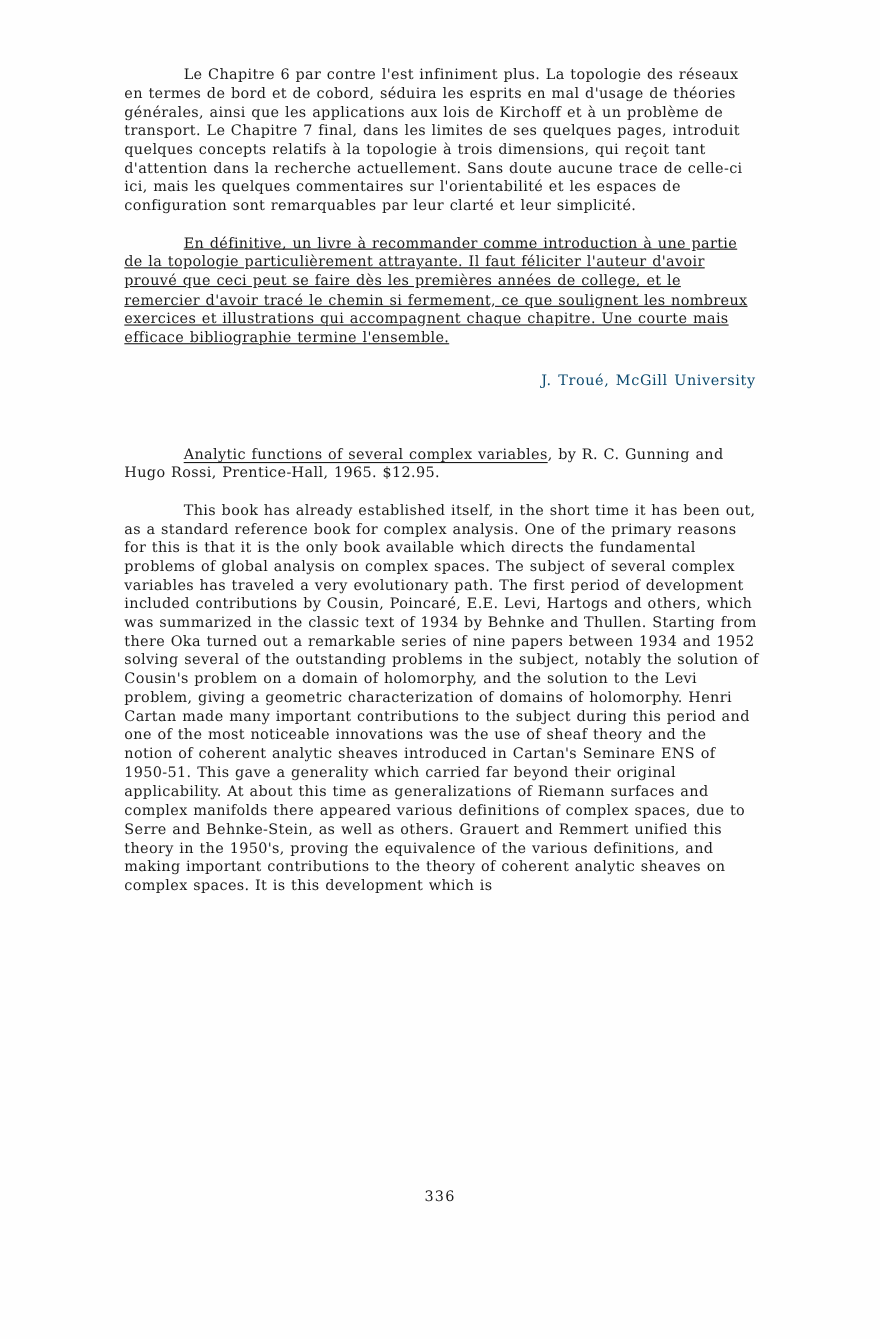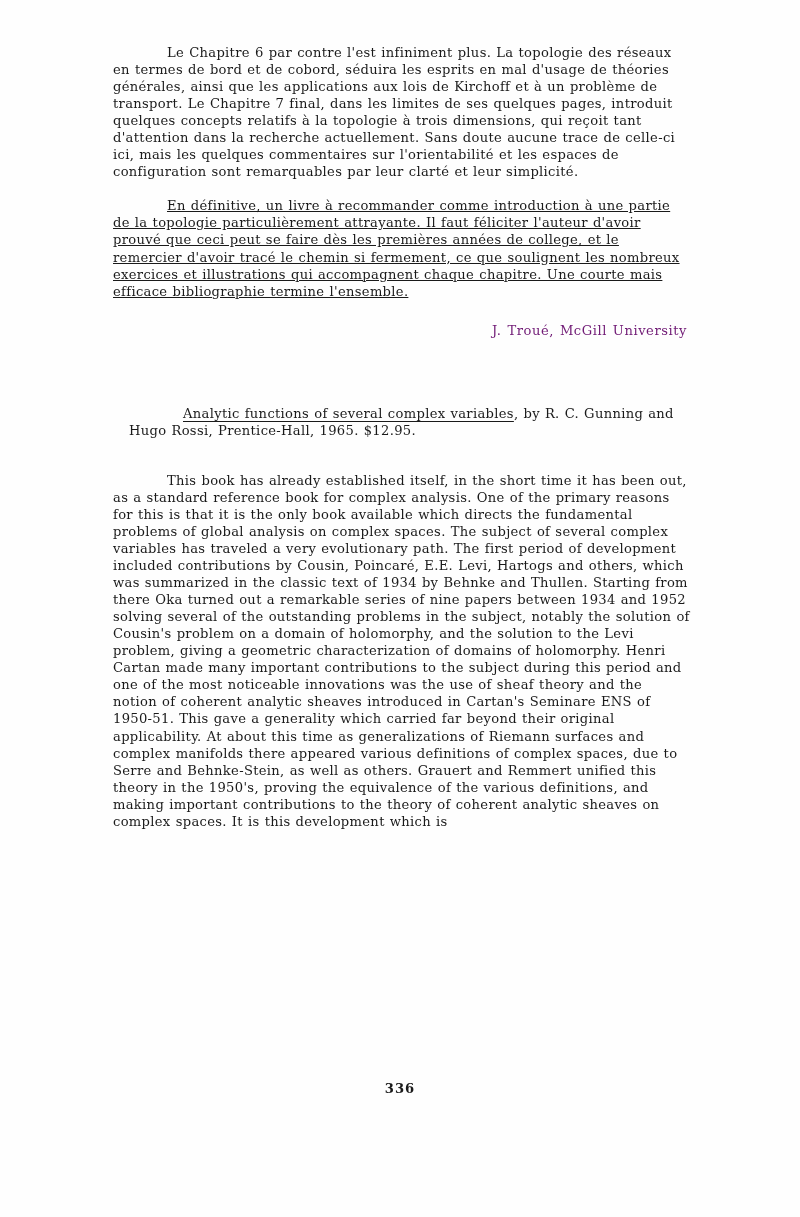--- a/index.html
+++ b/index.html
@@ -20,21 +20,21 @@
     position: relative;
     width: 800px;
     height: 1217px;
     background: #fefefe;
     box-sizing: border-box;
   }
 
   .text-column {
     position: absolute;
     left: 113px;
-    top: 44px;
+    top: 60px;
     width: 578px;
   }
 
   
   .para {
     margin: 0 0 0 0;
     font-size: 13.1px;
     line-height: 17.05px;
     letter-spacing: 0.32px;
     word-spacing: 0.6px;
@@ -52,26 +52,26 @@
   
   .signature {
     margin: 0;
     padding-top: 22px;
     font-size: 13.1px;
     line-height: 17.05px;
     letter-spacing: 0.55px;
     word-spacing: 1.2px;
     text-align: right;
     padding-right: 4px;
-    color: #701a75;
+    color: #0c4a6e;
   }
 
   
   .review-head {
-    margin: 16px;
+    margin: 0;
     padding-top: 50px;
     font-size: 13.1px;
     line-height: 17.05px;
     letter-spacing: 0.32px;
     word-spacing: 0.6px;
     text-indent: 54px;
     color: #1a1a1a;
   }
 
   .book-title {
@@ -86,21 +86,20 @@
 
   .page-number {
     position: absolute;
     left: 0;
     top: 1081px;
     width: 800px;
     text-align: center;
     font-size: 13.1px;
     letter-spacing: 1.1px;
     color: #1a1a1a;
-    font-weight: bold;
   }
 </style>
 </head>
 <body>
 
 <div class="page">
 
   <div class="text-column">
 
     <p class="para">Le Chapitre 6 par contre l'est infiniment plus.  La topologie des réseaux en termes de bord et de cobord, séduira les esprits en mal d'usage de théories générales, ainsi que les applications aux lois de Kirchoff et à un problème de transport.  Le Chapitre 7 final, dans les limites de ses quelques pages, introduit quelques concepts relatifs à la topologie à trois dimensions, qui reçoit tant d'attention dans la recherche actuellement.  Sans doute aucune trace de celle-ci ici, mais les quelques commentaires sur l'orientabilité et les espaces de configuration sont remarquables par leur clarté et leur simplicité.</p>

